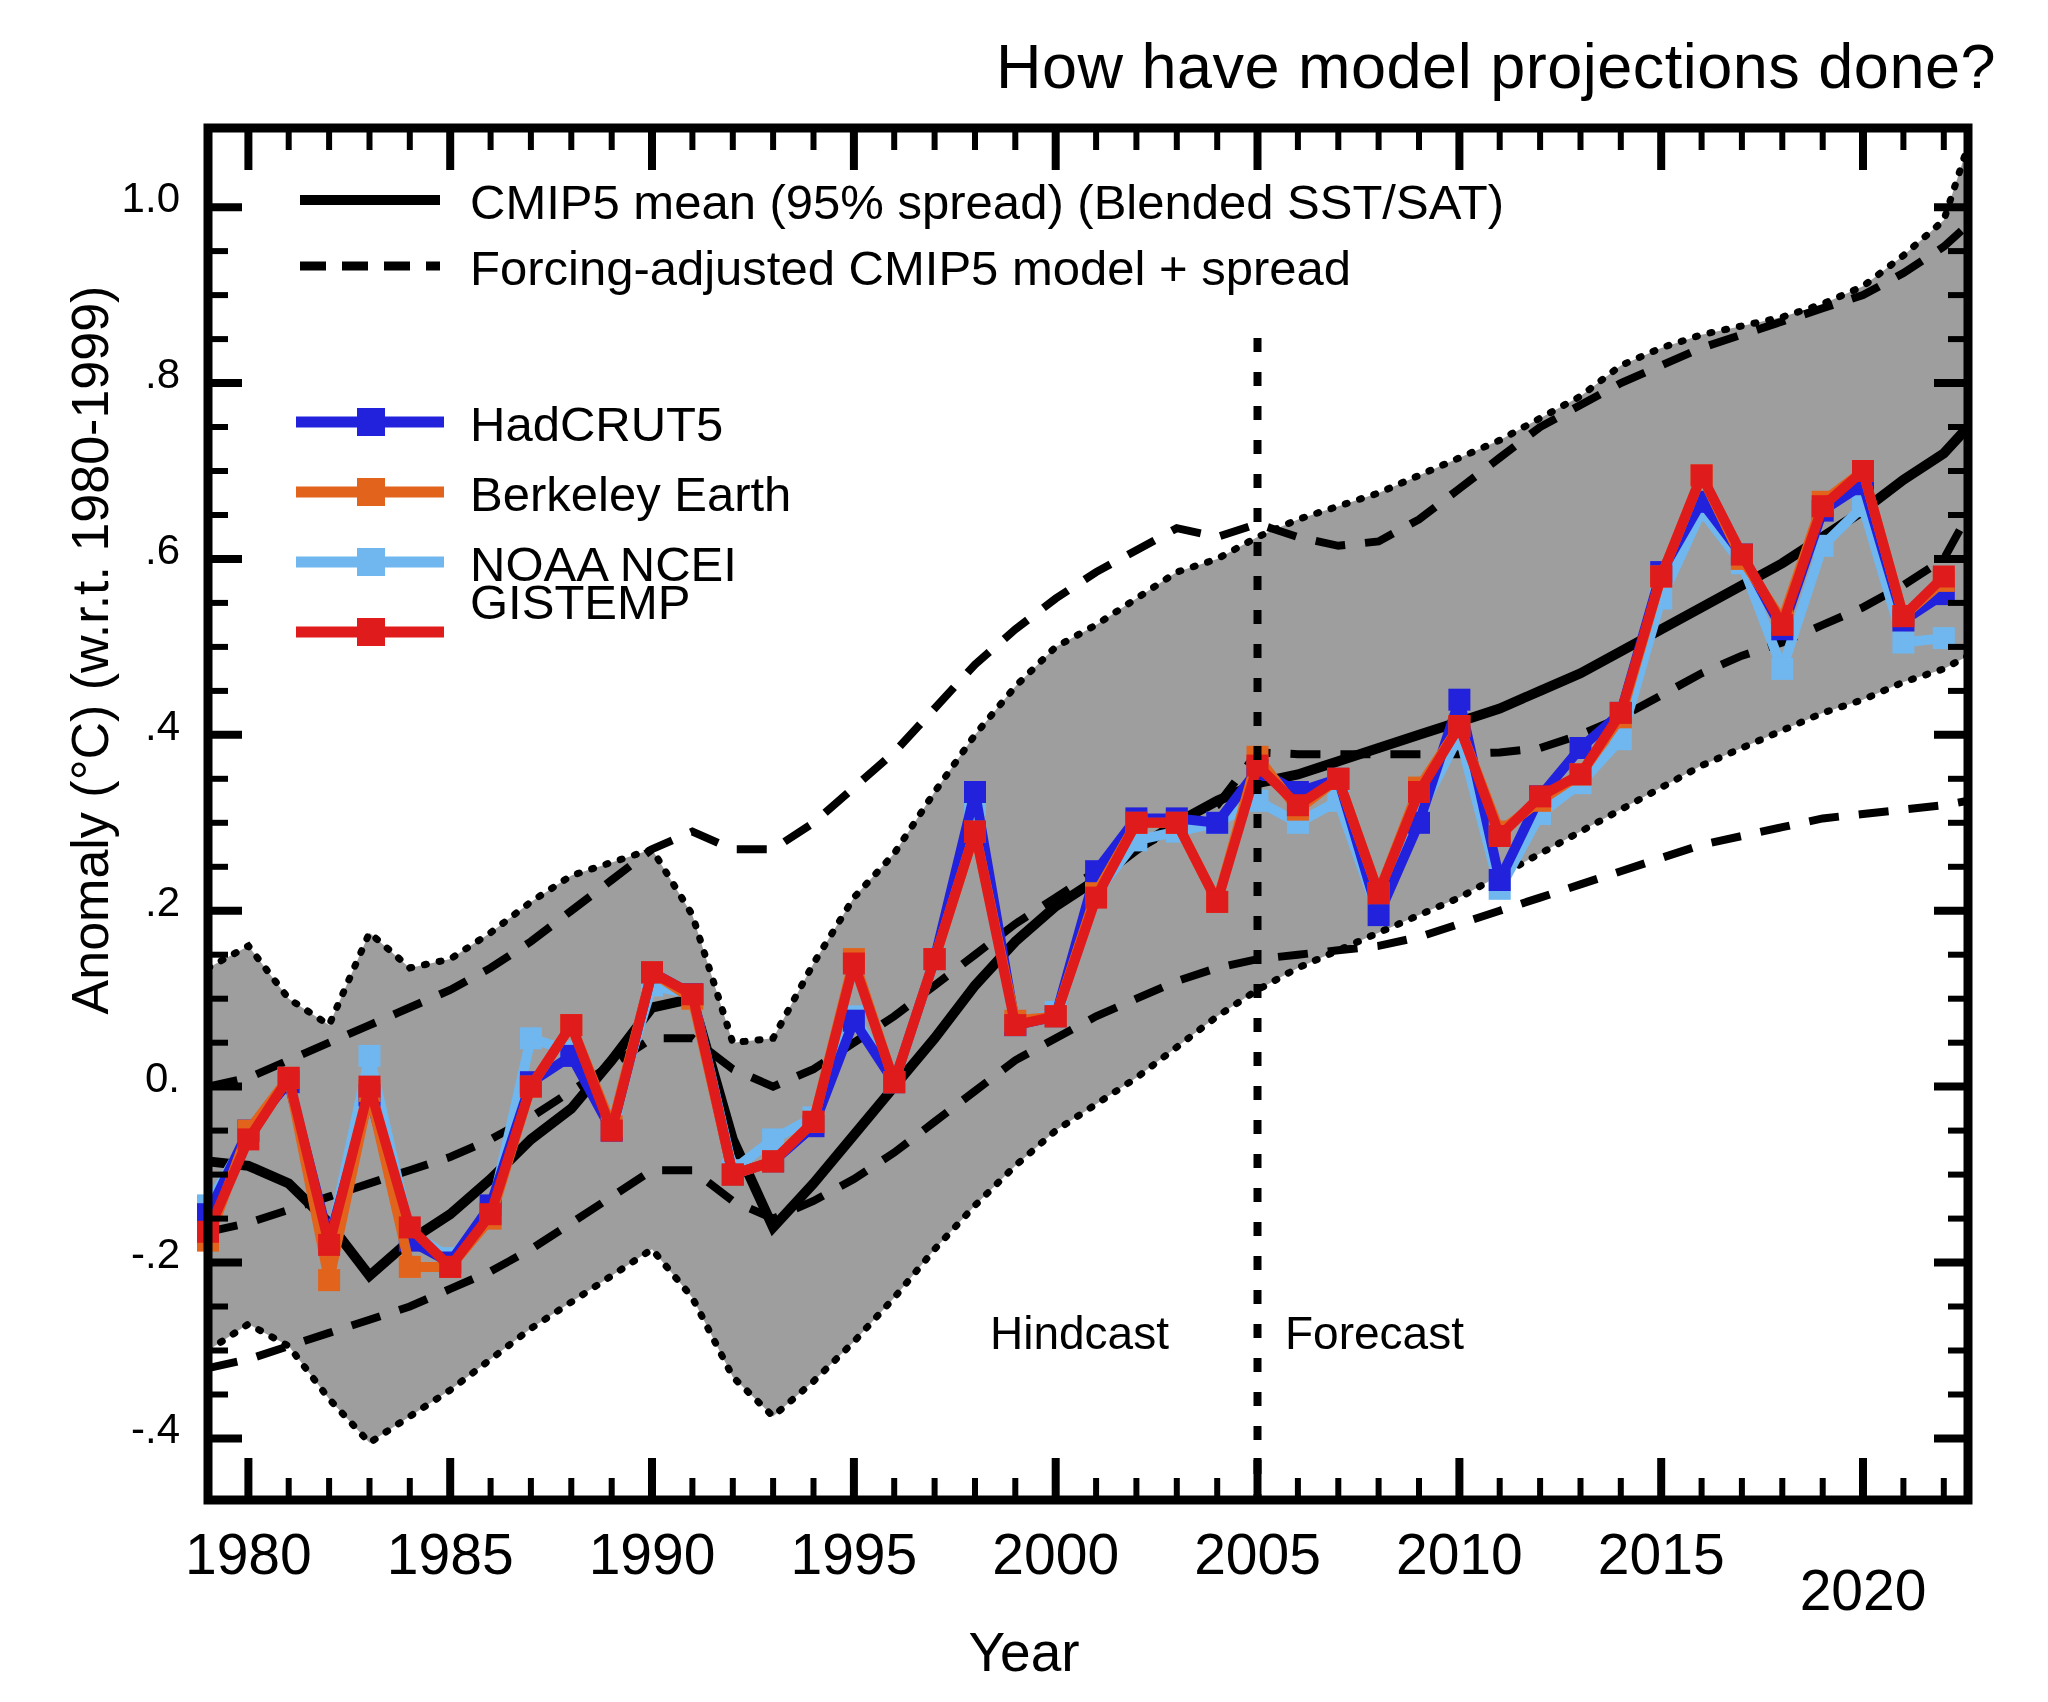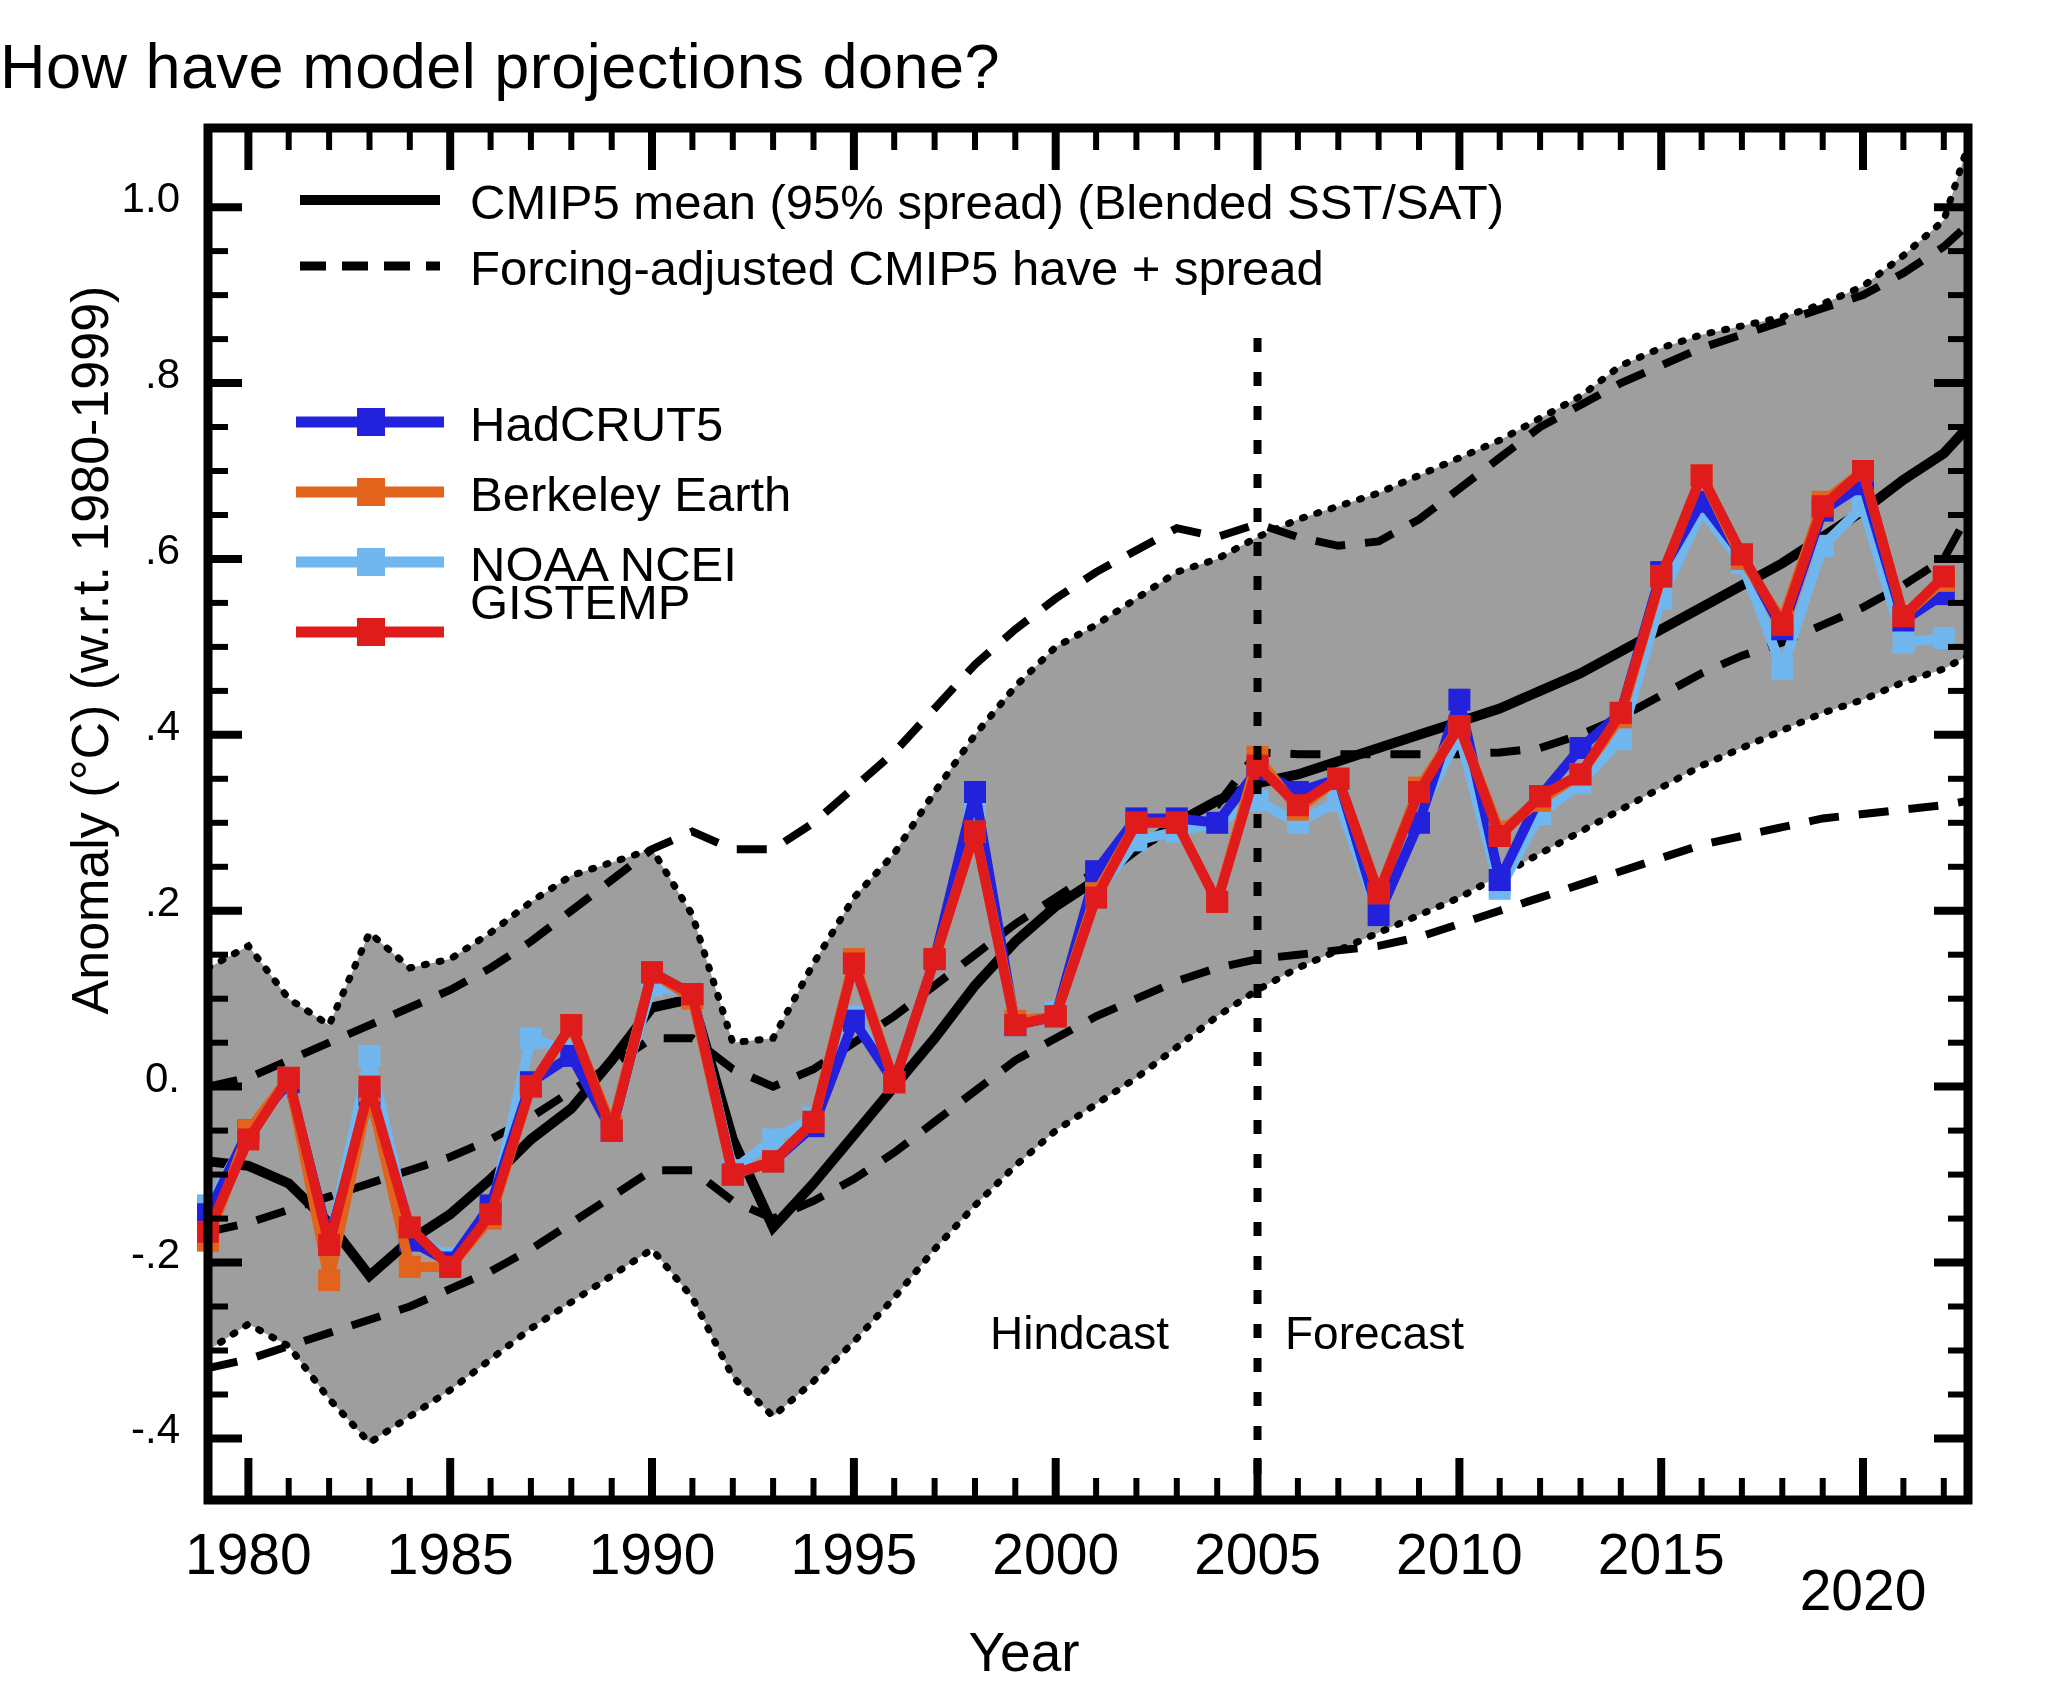--- a/index.html
+++ b/index.html
@@ -1,19 +1,19 @@
 <!DOCTYPE html>
 <html><head>
 <meta charset="utf-8">
 <style>
   html,body{margin:0;padding:0;background:#ffffff;}
   body{width:2048px;height:1702px;font-family:"Liberation Sans",sans-serif;color:#000;}
   #root{position:relative;width:2048px;height:1702px;overflow:hidden;}
   .chart-title{
-    position:absolute;left:0;top:30px;width:1996px;text-align:left;
+    position:absolute;left:0;top:30px;width:1996px;text-align:right;
     font-size:63px;font-weight:400;letter-spacing:.5px;
   }
   .axis-title-y{
     position:absolute;
     left:-360px;top:620px;width:900px;text-align:center;
     transform:rotate(-90deg);transform-origin:center center;
     font-size:52px;font-weight:400;white-space:nowrap;
   }
   .axis-title-x{
     position:absolute;left:0;top:1620px;width:2048px;text-align:center;
@@ -411,21 +411,21 @@
       <div class="xtick-label" style="left: 542.037px; width: 220px; top: 1526px;">1990</div>
       <div class="xtick-label" style="left: 743.872px; width: 220px; top: 1526px;">1995</div>
       <div class="xtick-label" style="left: 945.706px; width: 220px; top: 1526px; text-align: center;">2000</div>
       <div class="xtick-label" style="left: 1147.54px; width: 220px; top: 1526px;">2005</div>
       <div class="xtick-label" style="left: 1349.38px; width: 220px; top: 1526px;">2010</div>
       <div class="xtick-label" style="left: 1551.21px; width: 220px; top: 1526px;">2015</div>
       <div class="xtick-label" style="left: 1753.05px; width: 220px; top: 1562px;">2020</div>
     </div>
 
   <div class="legend-text" id="lg-model-0" style="left:470px;top:178px;">CMIP5 mean (95% spread) (Blended SST/SAT)</div>
-  <div class="legend-text" id="lg-model-1" style="left:470px;top:244px;">Forcing-adjusted CMIP5 have + spread</div>
+  <div class="legend-text" id="lg-model-1" style="left:470px;top:244px;">Forcing-adjusted CMIP5 model + spread</div>
 
   <div class="legend-text" style="left:470px;top:400px;">HadCRUT5</div>
   <div class="legend-text" style="left:470px;top:470px;">Berkeley Earth</div>
   <div class="legend-text" style="left:470px;top:540px;">NOAA NCEI</div>
   <div class="legend-text" style="left:470px;top:578px;">GISTEMP</div>
 
   <div class="phase-label" style="left:990px;top:1310px;">Hindcast</div>
   <div class="phase-label" style="left:1285px;top:1310px;">Forecast</div>
 
 </div>

